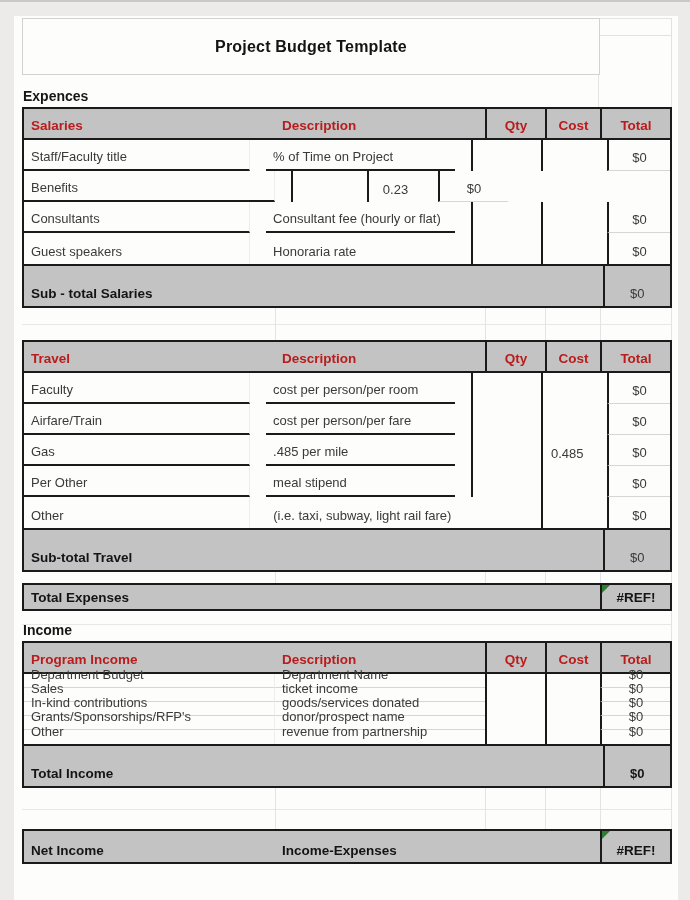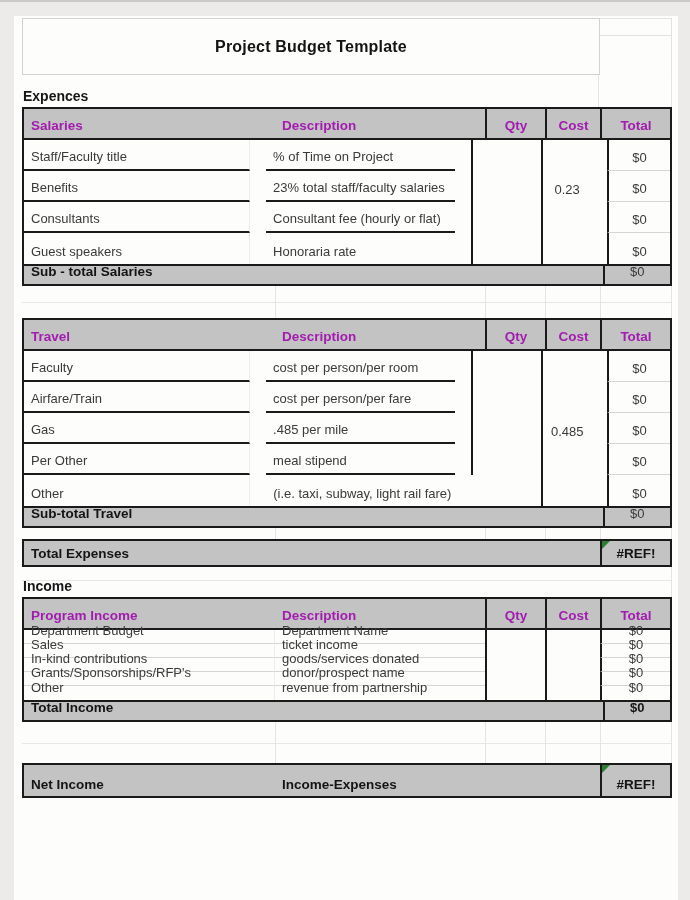--- a/index.html
+++ b/index.html
@@ -29,31 +29,31 @@
 
   
   .labelrow { position:relative; display:flex; align-items:flex-end; padding:0 0 3px 1px; }
   .labelrow .slabel { font-weight:bold; font-size:14px; color:#161616; }
   .lr-exp { height:32px; }
   .lr-inc { height:30px; }
 
   
   .tbl { border:2px solid #1a1a1a; }
   .thead { display:flex; height:31px; background:#c3c3c3; border-bottom:2px solid #1a1a1a; }
-  .thead .c { font-weight:bold; color:#a21caf; font-size:13.5px; }
+  .thead .c { font-weight:bold; color:#b91c1c; font-size:13.5px; }
   .thead .a { border-right:none; }
   .drow { display:flex; height:31px;gap:16px; }
   .drow .a, .drow .b { border-bottom:2px solid #1a1a1a; }
   .drow .t { border-bottom:1px solid #d6d6d6; }
   .drow.lastrow .a, .drow.lastrow .b, .drow.lastrow .t { border-bottom:none; }
   .drow.ext .q { border-left:none; }
   .irow { display:flex; height:14px; }
   .irow .a, .irow .b, .irow .t { border-bottom:1px solid #d6d6d6; }
   .irow.lastrow .a, .irow.lastrow .b, .irow.lastrow .t { border-bottom:none; }
-  .subrow { display:flex; height:20px; background:#c3c3c3; border-top:2px solid #1a1a1a;gap:24px; }
+  .subrow { display:flex; height:42px; background:#c3c3c3; border-top:2px solid #1a1a1a;gap:24px; }
   .subrow .sublabel { width:576px; font-weight:bold; color:#141414; font-size:13.5px; }
 
   
   .gap { position:relative; }
   .g-sal { height:32px; } .g-trv { height:11px; } .g-net { height:41px; }
   .vl { position:absolute; top:0; bottom:0; width:1px; background:#e4e4e4; }
   .hl { position:absolute; left:0; right:0; height:1px; background:#e7e7e7; }
 
   
   .bigrow { display:flex; height:28px; background:#c3c3c3; border:2px solid #1a1a1a; }
@@ -96,21 +96,20 @@
       </div>
       <div class="drow">
         <div class="c a">Staff/Faculty title</div>
         <div class="c b">% of Time on Project</div>
         <div class="c q cc bl"></div>
         <div class="c co cc bl"></div>
         <div class="c t cc bl">$0</div>
       </div>
       <div class="drow">
         <div class="c a">Benefits</div>
-        <div class="c b">23% total staff/faculty salaries</div>
         <div class="c q cc bl"></div>
         <div class="c co cc bl">0.23</div>
         <div class="c t cc bl">$0</div>
       </div>
       <div class="drow">
         <div class="c a">Consultants</div>
         <div class="c b">Consultant fee (hourly or flat)</div>
         <div class="c q cc bl"></div>
         <div class="c co cc bl"></div>
         <div class="c t cc bl">$0</div>

